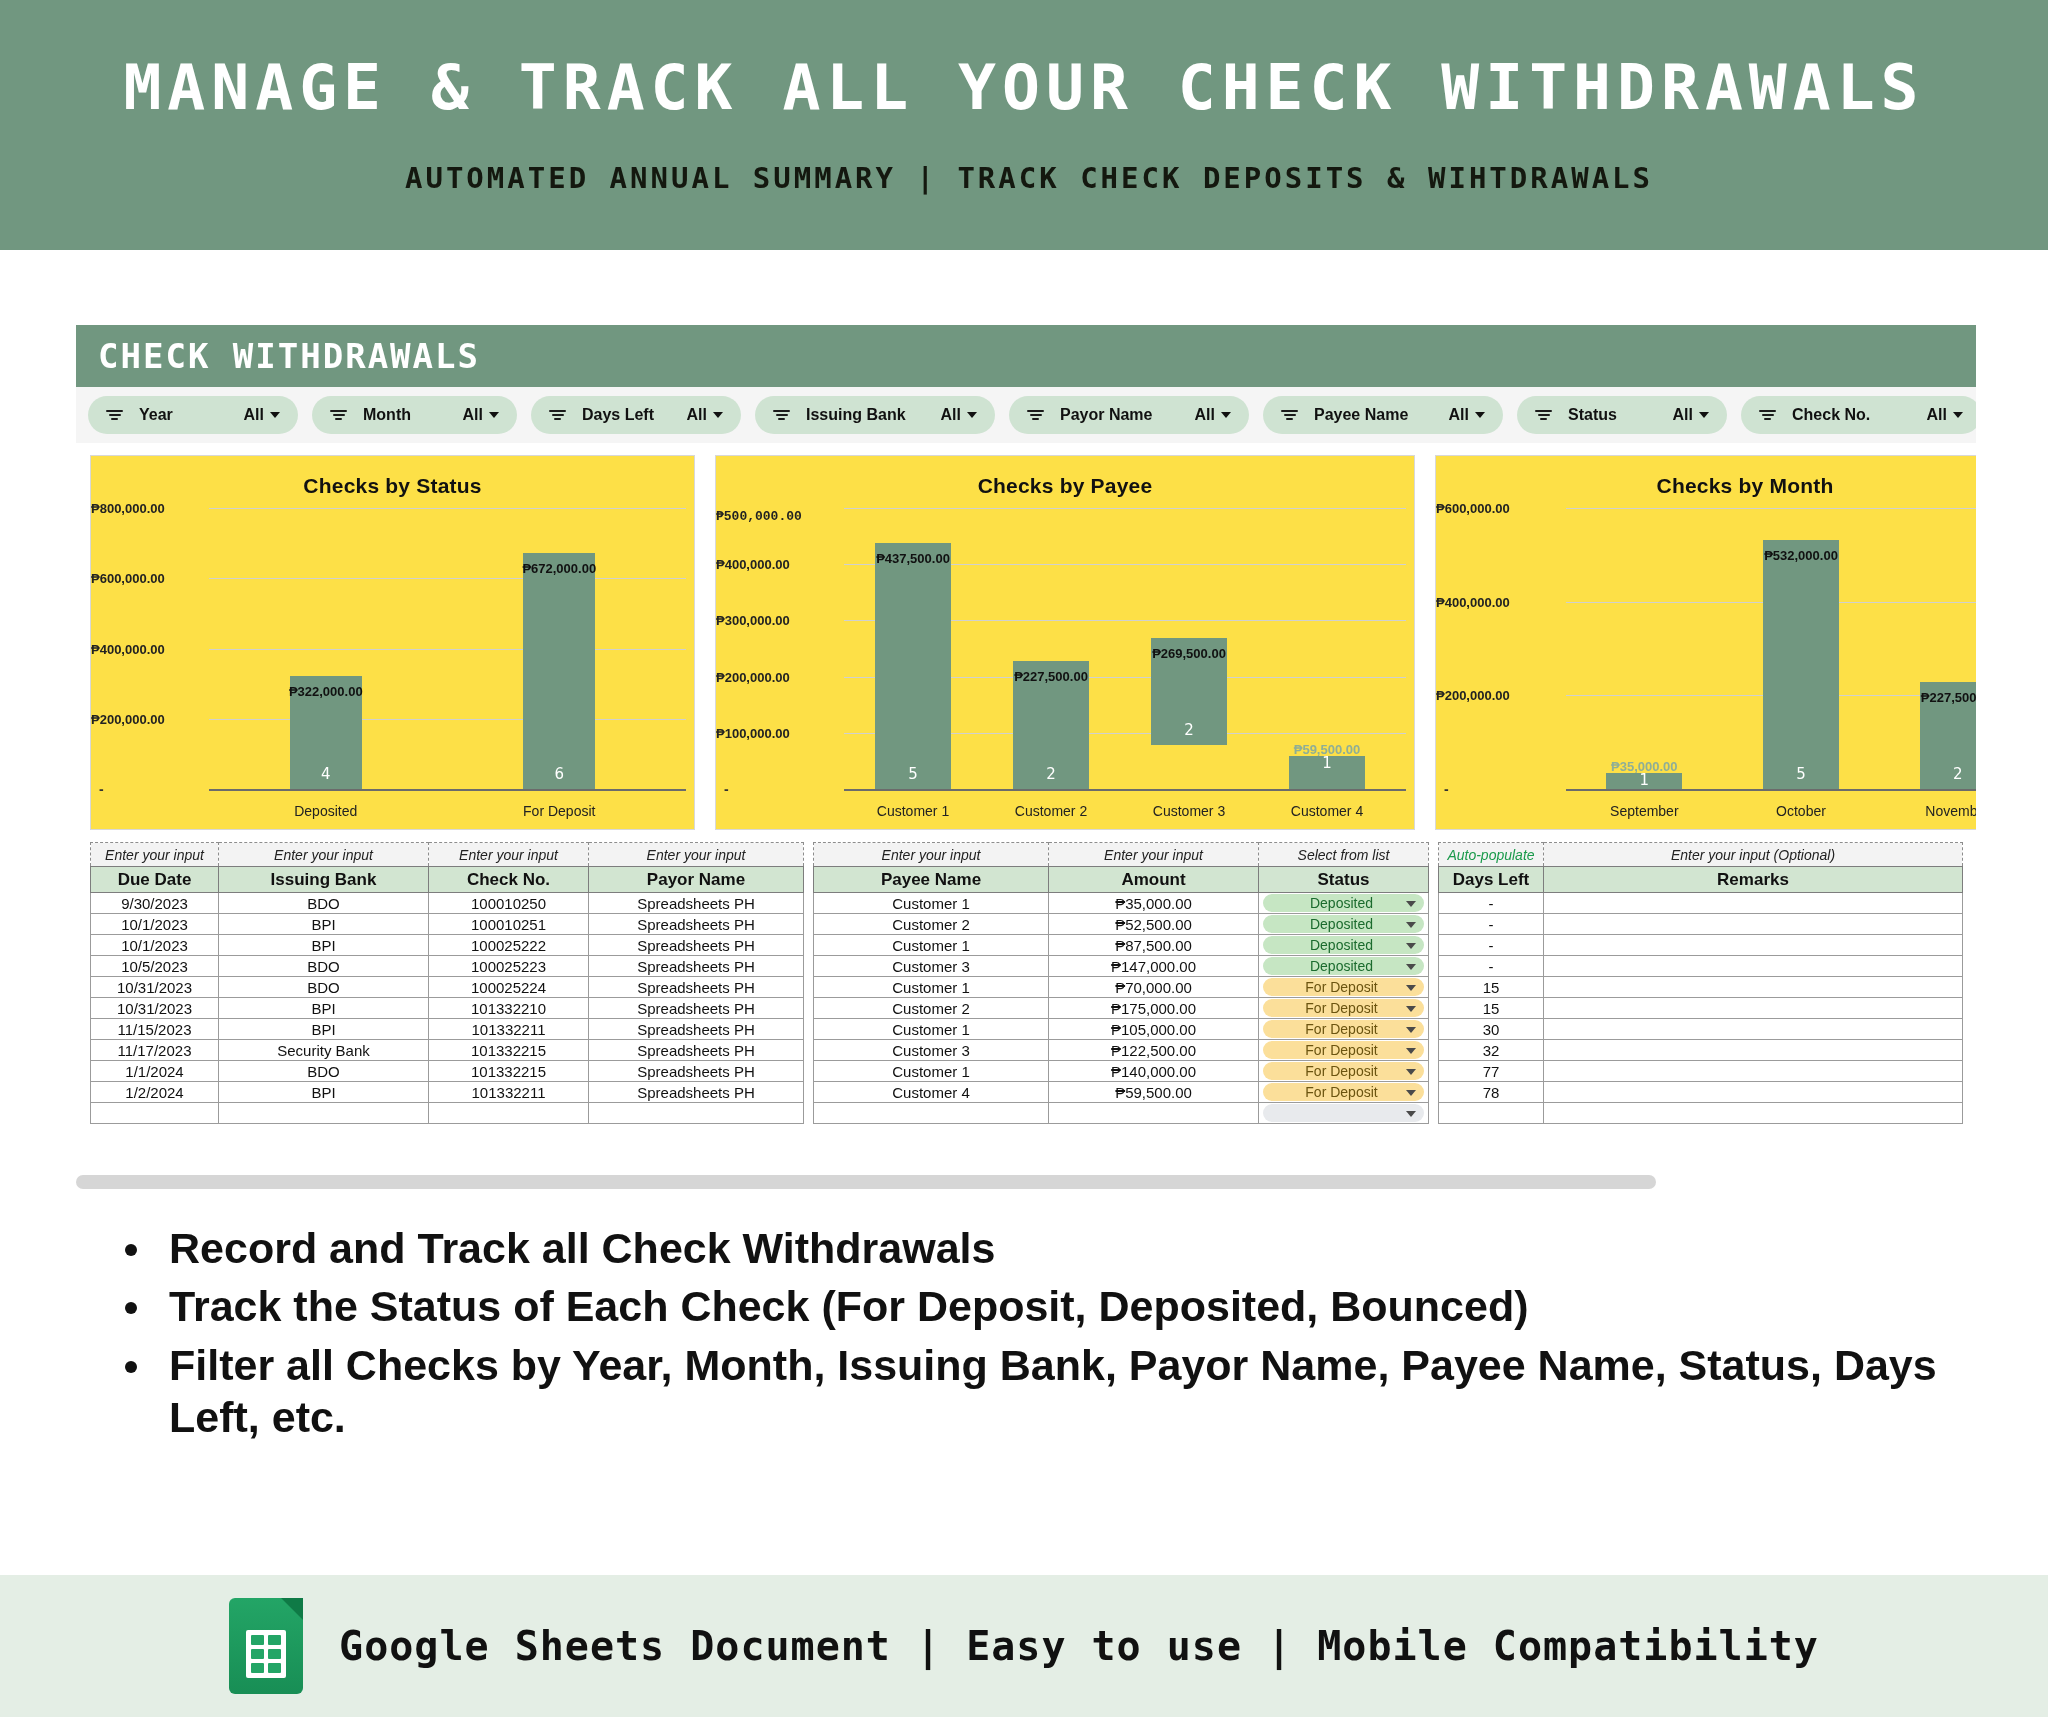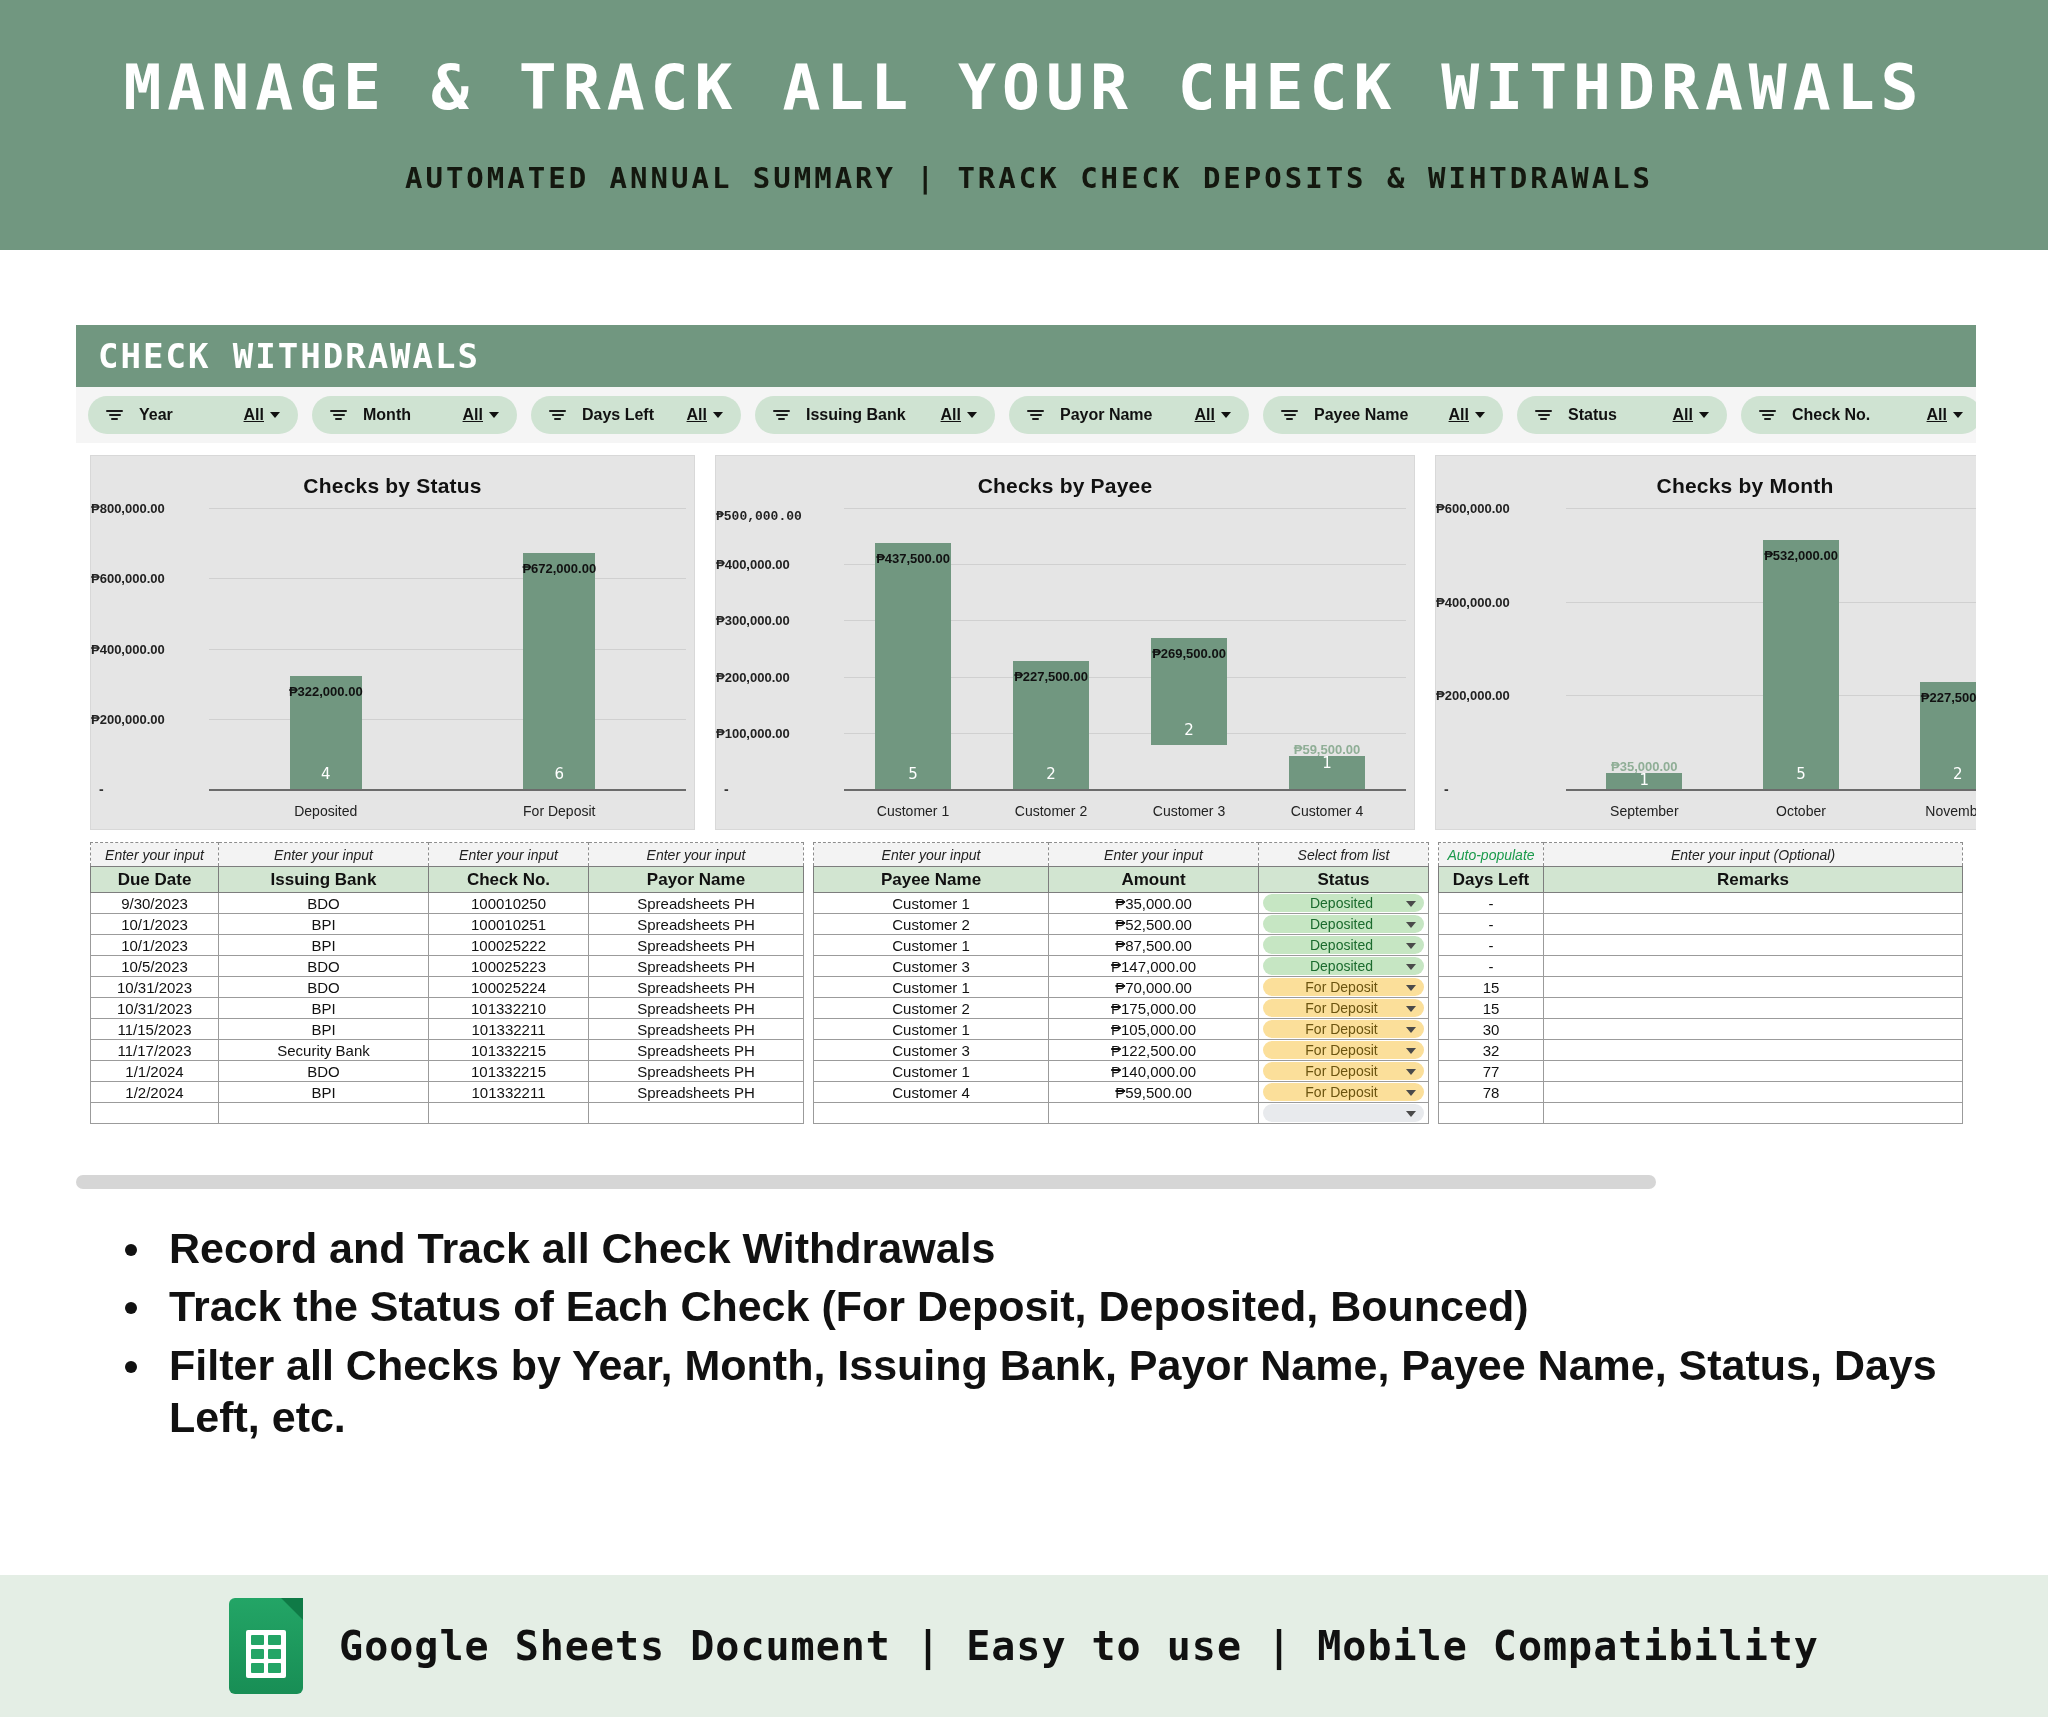--- a/index.html
+++ b/index.html
@@ -85,21 +85,20 @@
   .chip .fi i:nth-child(2) { width: 12px; margin-left: 2.5px; }
   .chip .fi i:nth-child(3) { width: 7px;  margin-left: 5px; }
   .chip-label {
     font-size: 16px; font-weight: bold; color: #111;
     white-space: nowrap;
   }
   .chip-value {
     font-size: 16px; font-weight: bold; color: #111;
     white-space: nowrap; display: flex; align-items: center; gap: 6px;
     margin-left: auto;
-    text-decoration: underline;
   }
   .caret {
     width: 0; height: 0;
     border-left: 5px solid transparent;
     border-right: 5px solid transparent;
     border-top: 6px solid #111;
   }
   .chip.w-year   { width: 210px; }
   .chip.w-month  { width: 205px; }
   .chip.w-days   { width: 210px; }
@@ -109,21 +108,21 @@
   .chip.w-status { width: 210px; }
   .chip.w-check  { width: 240px; }
 
   
   .charts-row {
     display: flex; gap: 20px;
     padding: 12px 0 0 14px;
     background: #ffffff;
   }
   .chart-box {
-    background: #e5e5e5;
+    background: #fde047;
     border: 1px solid #d8d8d8;
     height: 375px;
     position: relative;
     flex: 0 0 auto;
   }
   .chart-box.c1 { width: 605px; }
   .chart-box.c2 { width: 700px; }
   .chart-box.c3 { width: 620px; }
   .chart-title {
     text-align: center;

